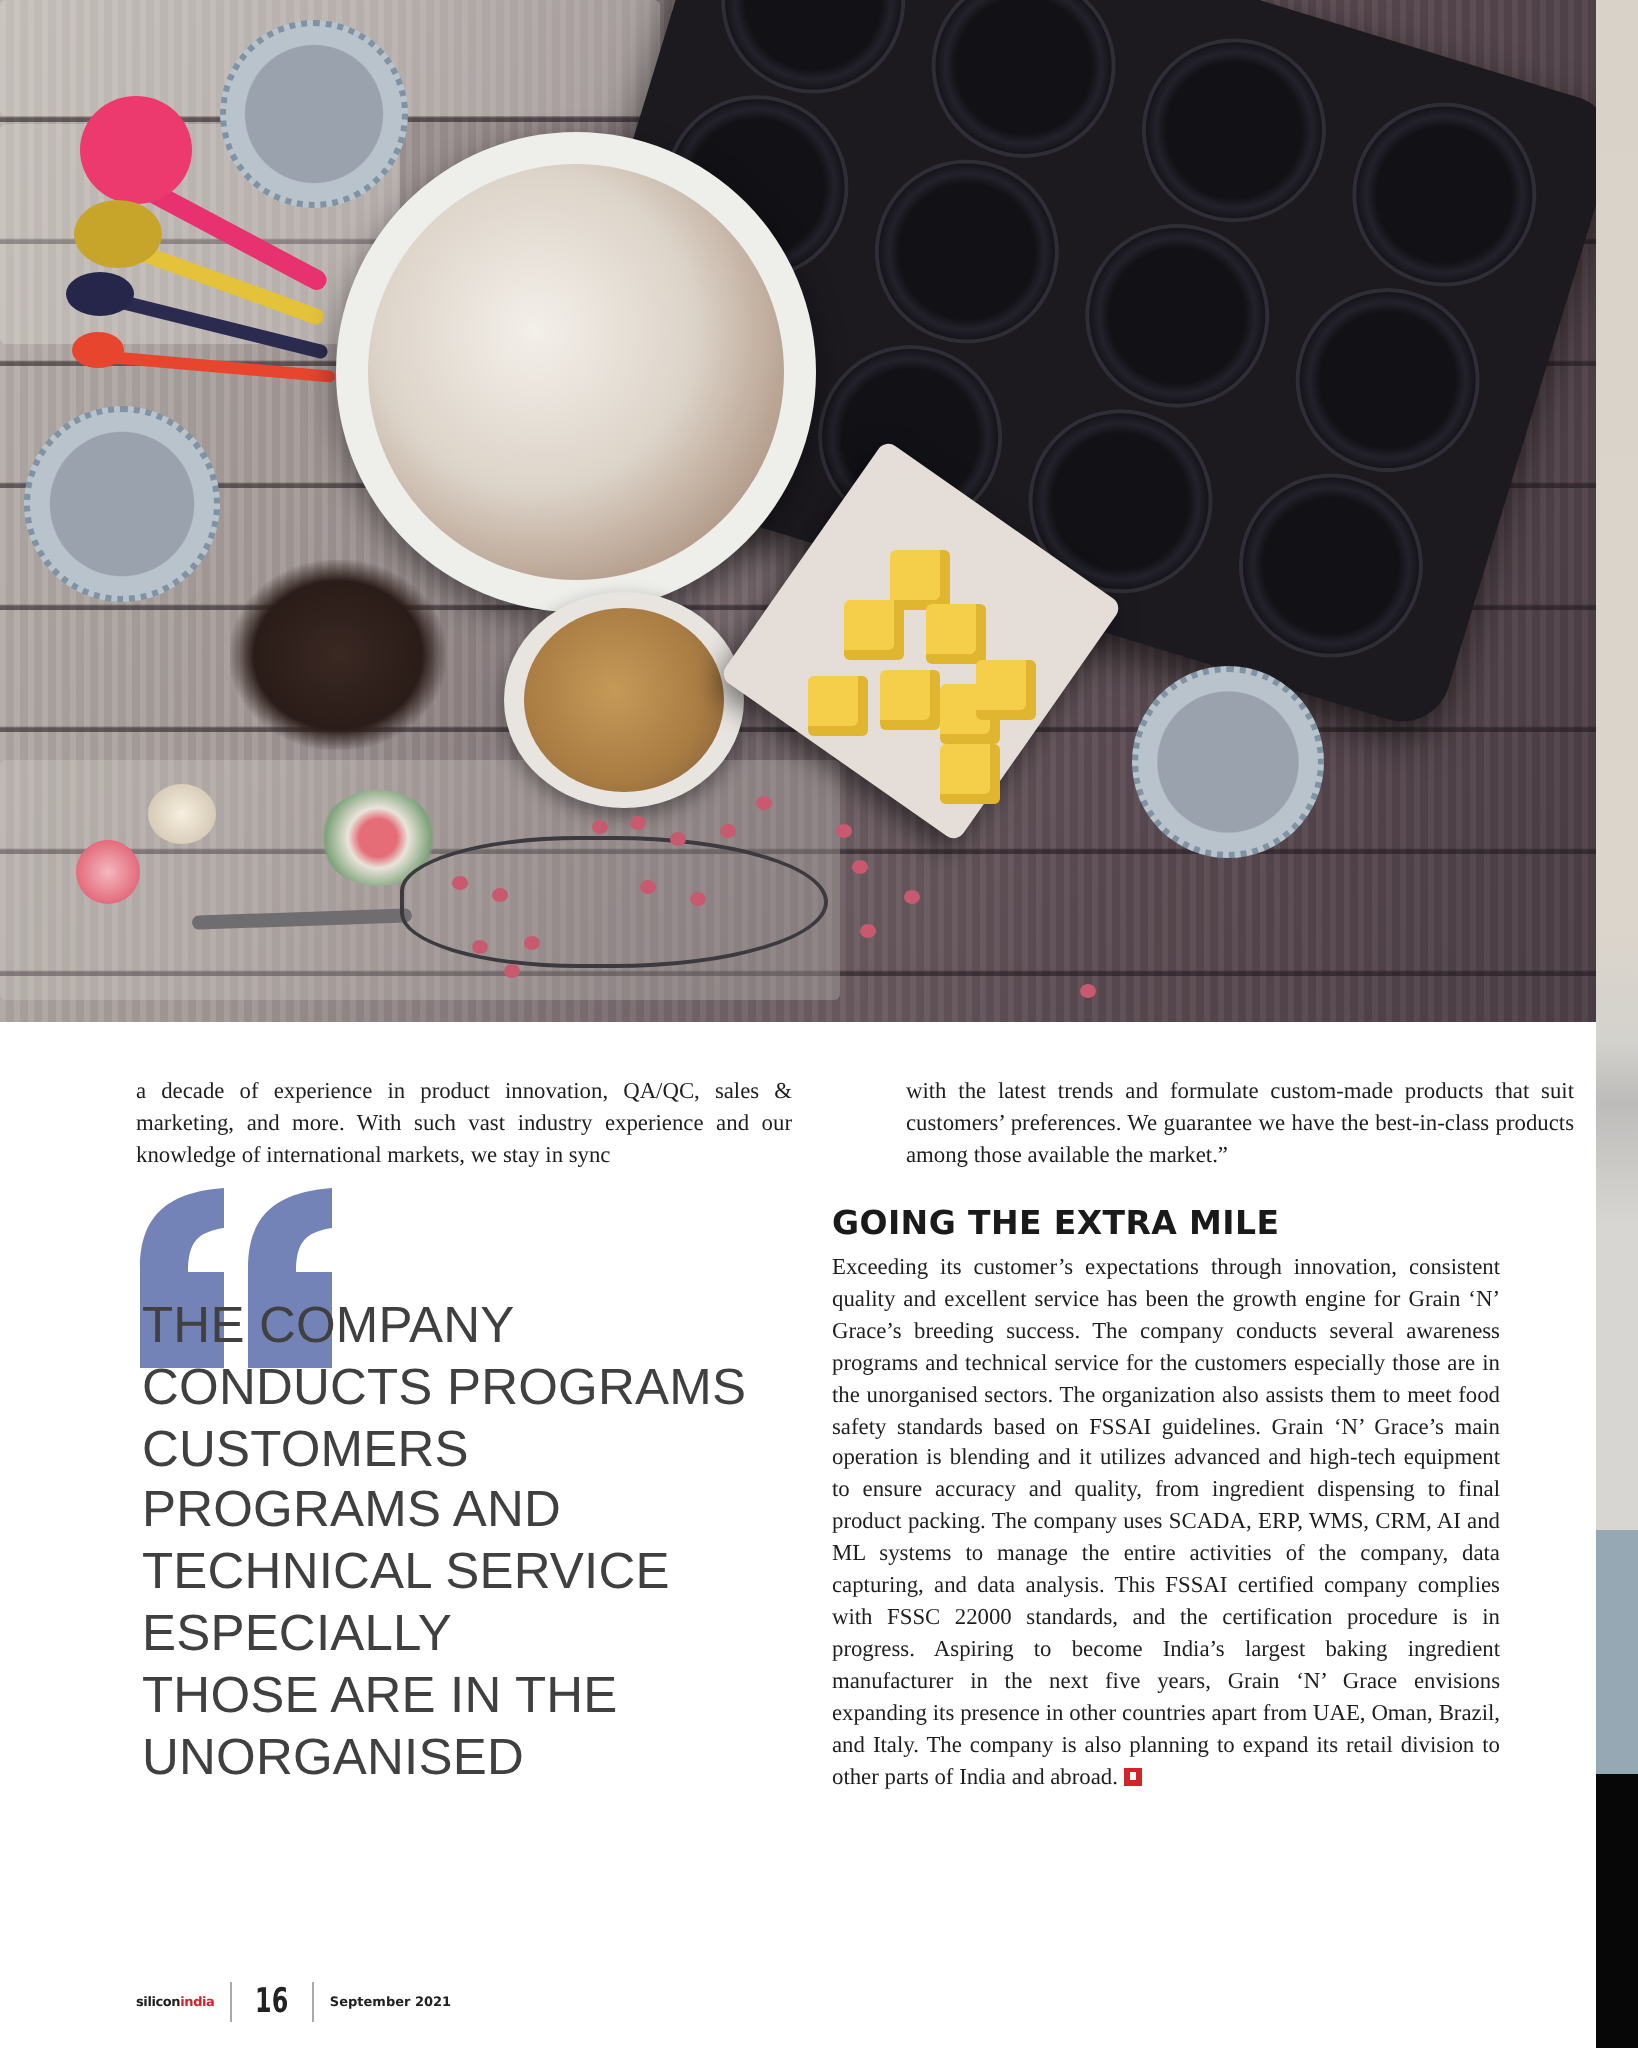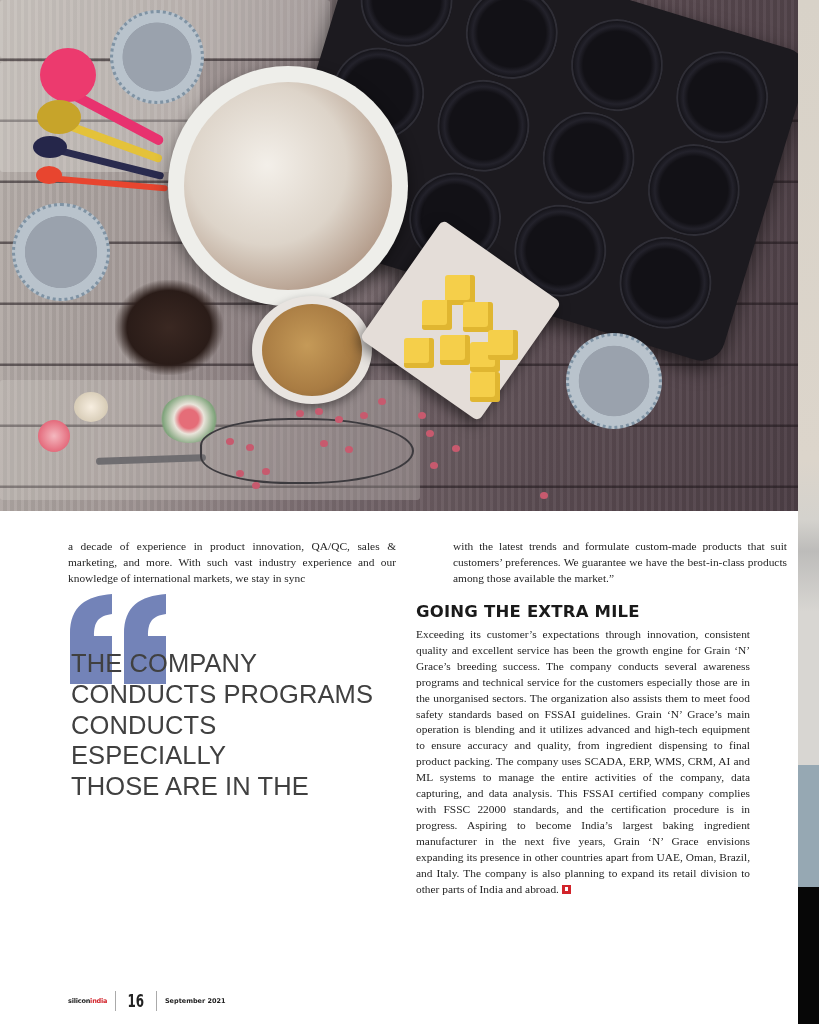--- a/index.html
+++ b/index.html
@@ -201,23 +201,26 @@
 <div class="section-heading">GOING THE EXTRA MILE</div>
 <div class="body-text col-right-main"><span>Exceeding its customer’s expectations through innovation, consistent quality and excellent service has been the growth engine for Grain ‘N’ Grace’s breeding success. The company conducts several awareness programs and technical service for the customers especially those are in the unorganised sectors. The organization also assists them to meet food safety standards based on FSSAI guidelines. Grain ‘N’ Grace’s main operation is blending and it utilizes advanced and high-tech equipment to ensure accuracy and quality, from ingredient dispensing to final product packing. The company uses SCADA, ERP, WMS, CRM, AI and ML systems to manage the entire activities of the company, data capturing, and data analysis. This FSSAI certified company complies with FSSC 22000 standards, and the certification procedure is in progress. Aspiring to become India’s largest baking ingredient manufacturer in the next five years, Grain ‘N’ Grace envisions expanding its presence in other countries apart from UAE, Oman, Brazil, and Italy. The company is also planning to expand its retail division to other parts of India and abroad.</span><span class="end-mark"></span></div>
 
 <svg class="quote-mark" viewBox="0 0 110 92">
   <path d="M4 92 V42 C4 14 20 4 46 2 V22 C32 24 28 30 28 44 H46 V92 Z" fill="#7383b8"></path>
   <path d="M58 92 V42 C58 14 74 4 100 2 V22 C86 24 82 30 82 44 H100 V92 Z" fill="#7383b8"></path>
 </svg>
 <div class="pull-quote">
   <span>THE COMPANY</span>
   <span>CONDUCTS PROGRAMS</span>
-  <span>CONDUCTS</span>
+  <span>CUSTOMERS</span>
+  <span>PROGRAMS AND</span>
+  <span>TECHNICAL SERVICE</span>
   <span>ESPECIALLY</span>
   <span>THOSE ARE IN THE</span>
+  <span>UNORGANISED</span>
 </div>
 
 <div class="footer">
   <span class="footer-logo"><span class="a">silicon</span><span class="b">india</span></span>
   <span class="footer-sep"></span>
   <span class="footer-page">16</span>
   <span class="footer-sep"></span>
   <span class="footer-date">September 2021</span>
 </div>
 

